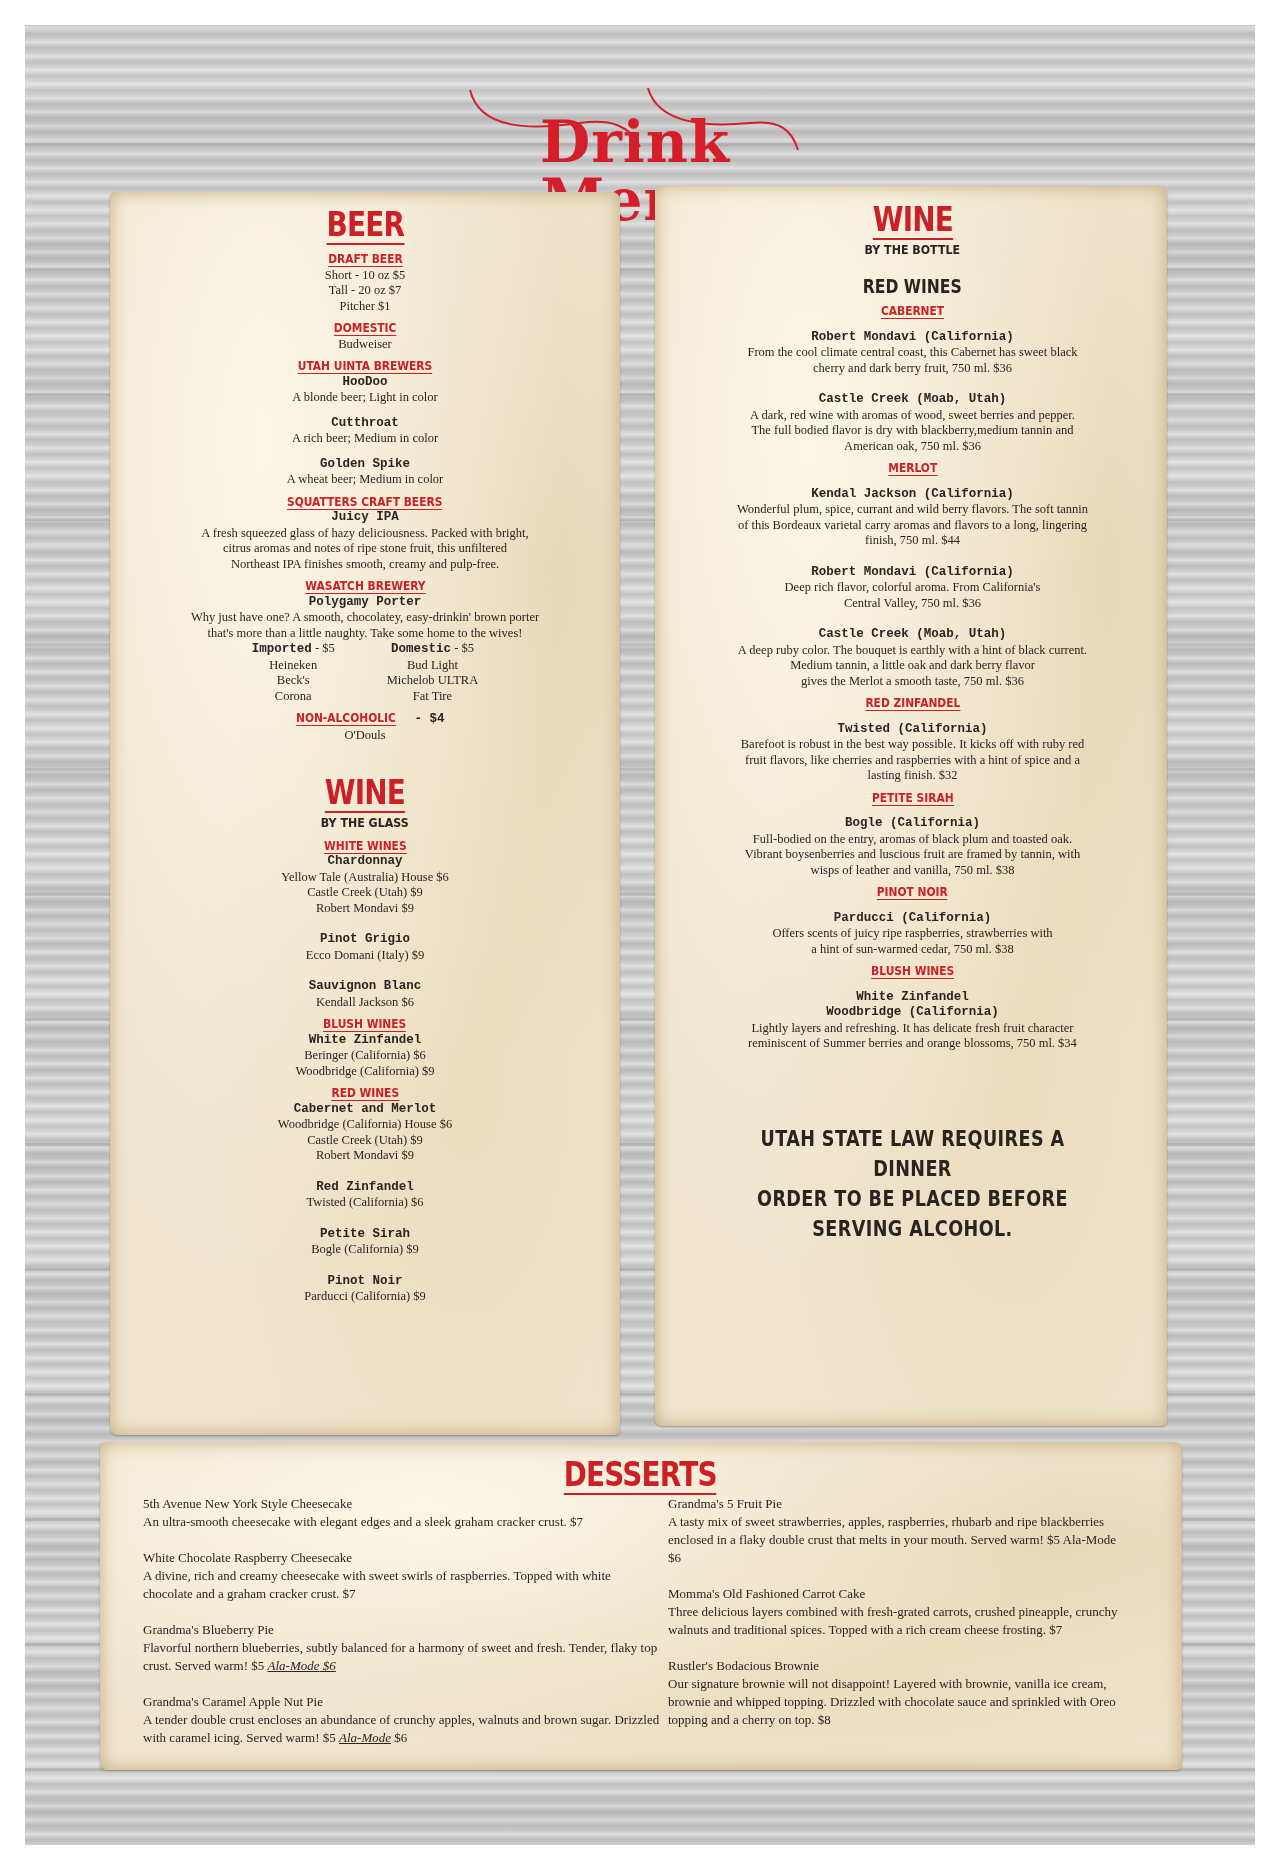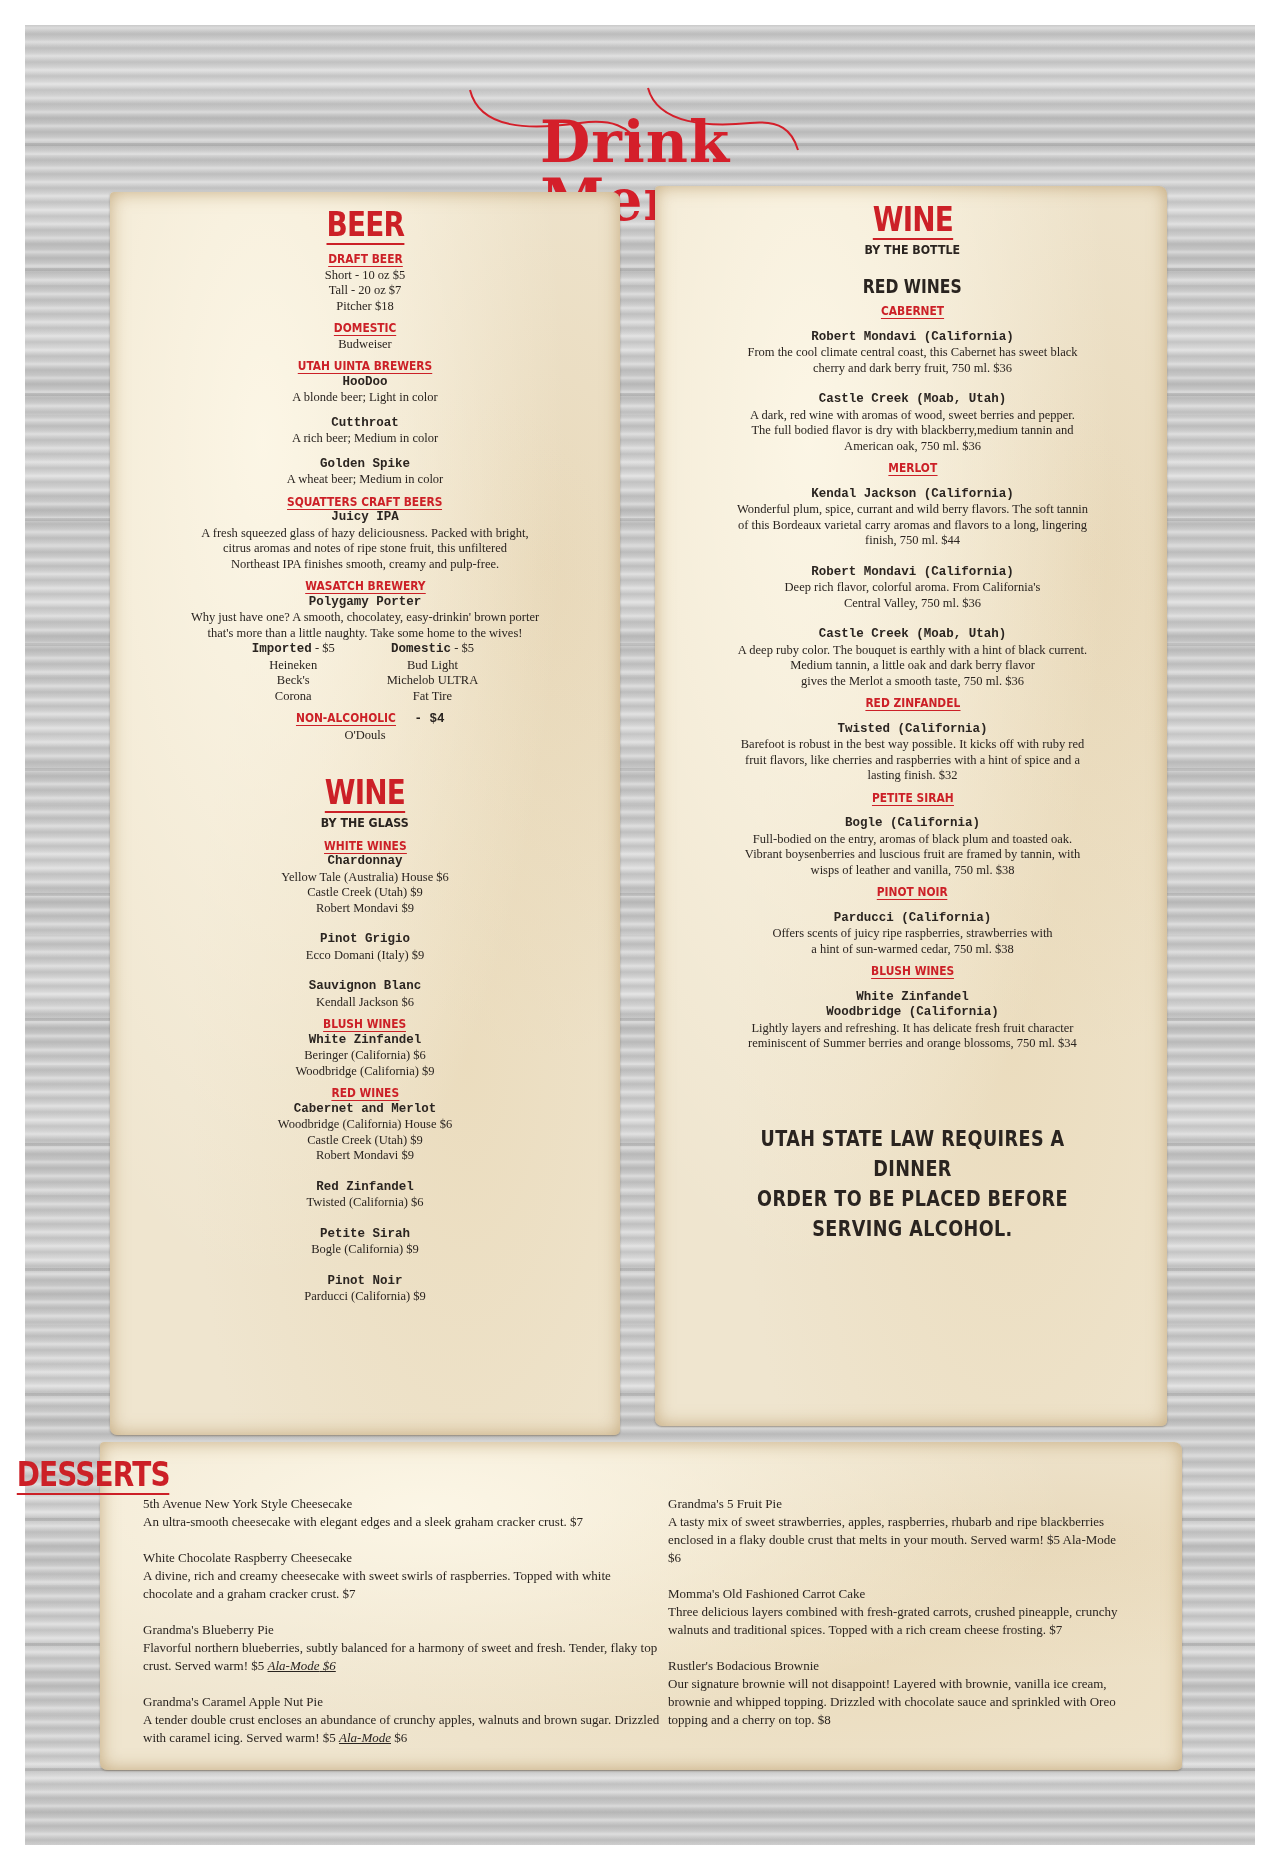--- a/index.html
+++ b/index.html
@@ -61,21 +61,21 @@
   .line { display: block; }
   .gap-s { height: 10px; }
   .gap-m { height: 16px; }
   .gap-l { height: 30px; }
   .bottled { display: flex; justify-content: center; gap: 52px; }
   .bottled .bcol { text-align: center; }
   .legal {
     font-family: "DejaVu Sans", sans-serif; font-weight: bold; font-size: 22px; line-height: 30px;
     color: #2a2420; transform: scaleX(0.8); display: block; margin-top: 72px; letter-spacing: 0.5px;
   }
-  .desserts-head { position: absolute; left: 0; width: 1280px; top: 1455px; }
+  .desserts-head { position: absolute; left: 0; width: 1280px; top: 1455px; text-align: center; }
   .dcol { position: absolute; font-size: 13px; line-height: 18px; }
   .dcol.l { left: 143px; top: 1495px; width: 520px; }
   .dcol.r { left: 668px; top: 1495px; width: 450px; }
   .ditem { margin-bottom: 18px; }
   .dname { font-weight: normal; display: block; }
   .dcol .i { font-style: italic; text-decoration: underline; }
 </style>
 </head>
 <body>
 
@@ -92,21 +92,21 @@
 <div class="paper left"></div>
 <div class="paper right"></div>
 <div class="paper bottom"></div>
 
 <div class="col left">
   <div><span class="big-head">BEER</span></div>
 
   <div><span class="sec-head">DRAFT BEER</span></div>
   <span class="line">Short - 10 oz $5</span>
   <span class="line">Tall - 20 oz $7</span>
-  <span class="line">Pitcher $18</span>
+  <span class="line">Pitcher $1</span>
 
   <div><span class="sec-head">DOMESTIC</span></div>
   <span class="line">Budweiser</span>
 
   <div><span class="sec-head">UTAH UINTA BREWERS</span></div>
   <span class="line b">HooDoo</span>
   <span class="line">A blonde beer; Light in color</span>
   <div class="gap-s"></div>
   <span class="line b">Cutthroat</span>
   <span class="line">A rich beer; Medium in color</span>

